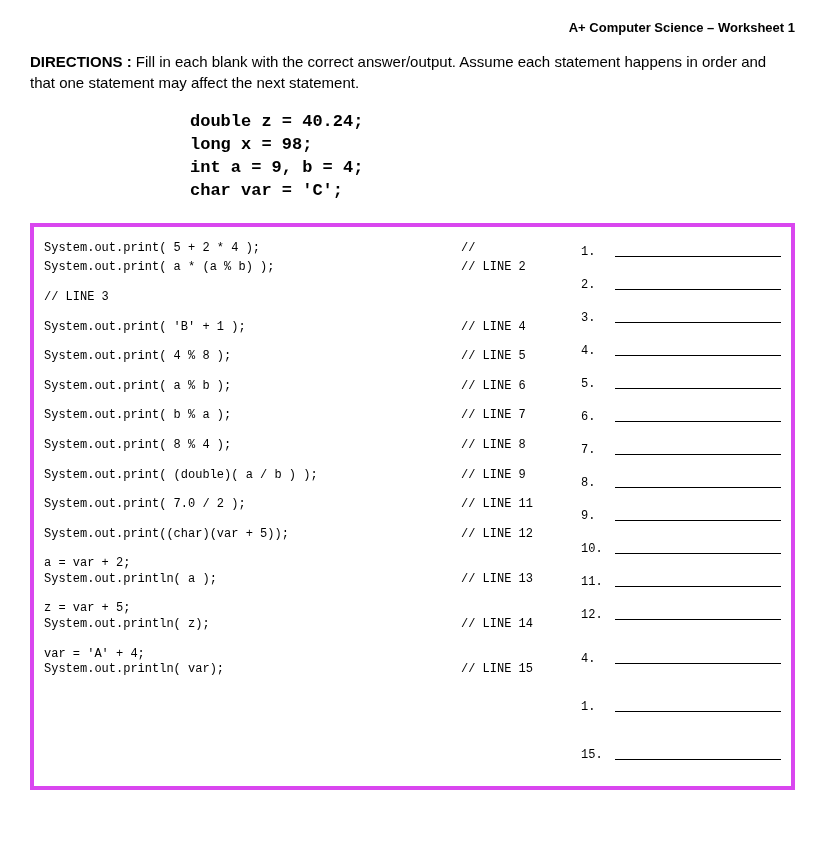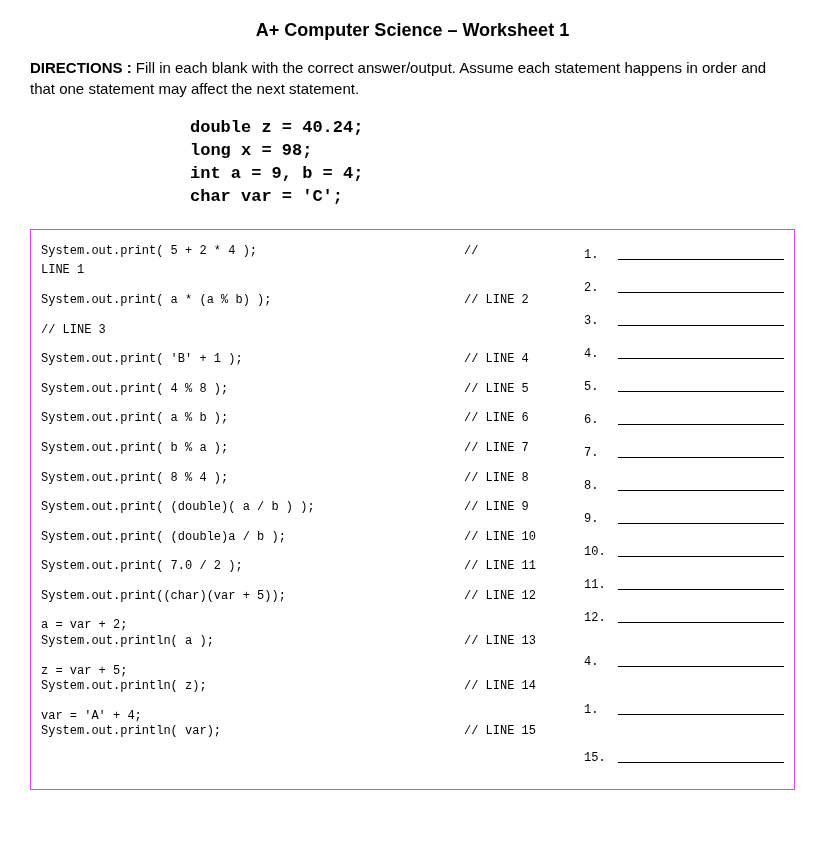--- a/index.html
+++ b/index.html
@@ -4,44 +4,44 @@
   <style>
     * { box-sizing: border-box; }
     body {
       font-family: Arial, sans-serif;
       background: #fff;
       margin: 0;
       padding: 20px 30px;
       width: 825px;
     }
     .title {
-      text-align: center;
+      text-align: right;
       font-weight: bold;
-      font-size: 18px;
+      font-size: 13px;
       margin-bottom: 16px;
     }
     .directions {
       font-size: 15px;
       margin-bottom: 18px;
       line-height: 1.4;
     }
     .directions-label {
       font-weight: bold;
     }
     .declarations {
       font-family: "Courier New", monospace;
       font-weight: bold;
       font-size: 17px;
       margin-left: 160px;
       margin-bottom: 20px;
       line-height: 1.35;
       white-space: pre;
     }
     .worksheet-box {
-      border: 1px solid #d946ef;
+      border: 4px solid #d946ef;
       padding: 14px 10px 18px 10px;
       display: flex;
       gap: 10px;
     }
     .code-col {
       flex: 1;
       font-family: "Courier New", monospace;
       font-size: 12px;
       line-height: 1.3;
     }
@@ -94,24 +94,20 @@
 int a = 9, b = 4;
 char var = 'C';</div>
 
 <div class="worksheet-box">
   <div class="code-col">
 
     <div class="code-row first-row">
       <div class="code-text">System.out.print( 5 + 2 * 4 );</div>
       <div class="code-comment">//</div>
     </div>
-    <div class="code-row">
-      <div class="code-text">LINE 1</div>
-      <div class="code-comment"></div>
-    </div>
 
     <div class="code-row">
       <div class="code-text">System.out.print( a * (a % b) );</div>
       <div class="code-comment">// LINE 2</div>
     </div>
     <div class="code-row">
       <div class="code-comment">// LINE 3</div>
     </div>
     <div class="code-row">
       <div class="code-text">System.out.print( 'B' + 1 );</div>
@@ -129,24 +125,20 @@
       <div class="code-text">System.out.print( b % a );</div>
       <div class="code-comment">// LINE 7</div>
     </div>
     <div class="code-row">
       <div class="code-text">System.out.print( 8 % 4 );</div>
       <div class="code-comment">// LINE 8</div>
     </div>
     <div class="code-row">
       <div class="code-text">System.out.print( (double)( a / b ) );</div>
       <div class="code-comment">// LINE 9</div>
-    </div>
-    <div class="code-row">
-      <div class="code-text">System.out.print( (double)a / b );</div>
-      <div class="code-comment">// LINE 10</div>
     </div>
     <div class="code-row">
       <div class="code-text">System.out.print( 7.0 / 2 );</div>
       <div class="code-comment">// LINE 11</div>
     </div>
     <div class="code-row">
       <div class="code-text">System.out.print((char)(var + 5));</div>
       <div class="code-comment">// LINE 12</div>
     </div>
 

